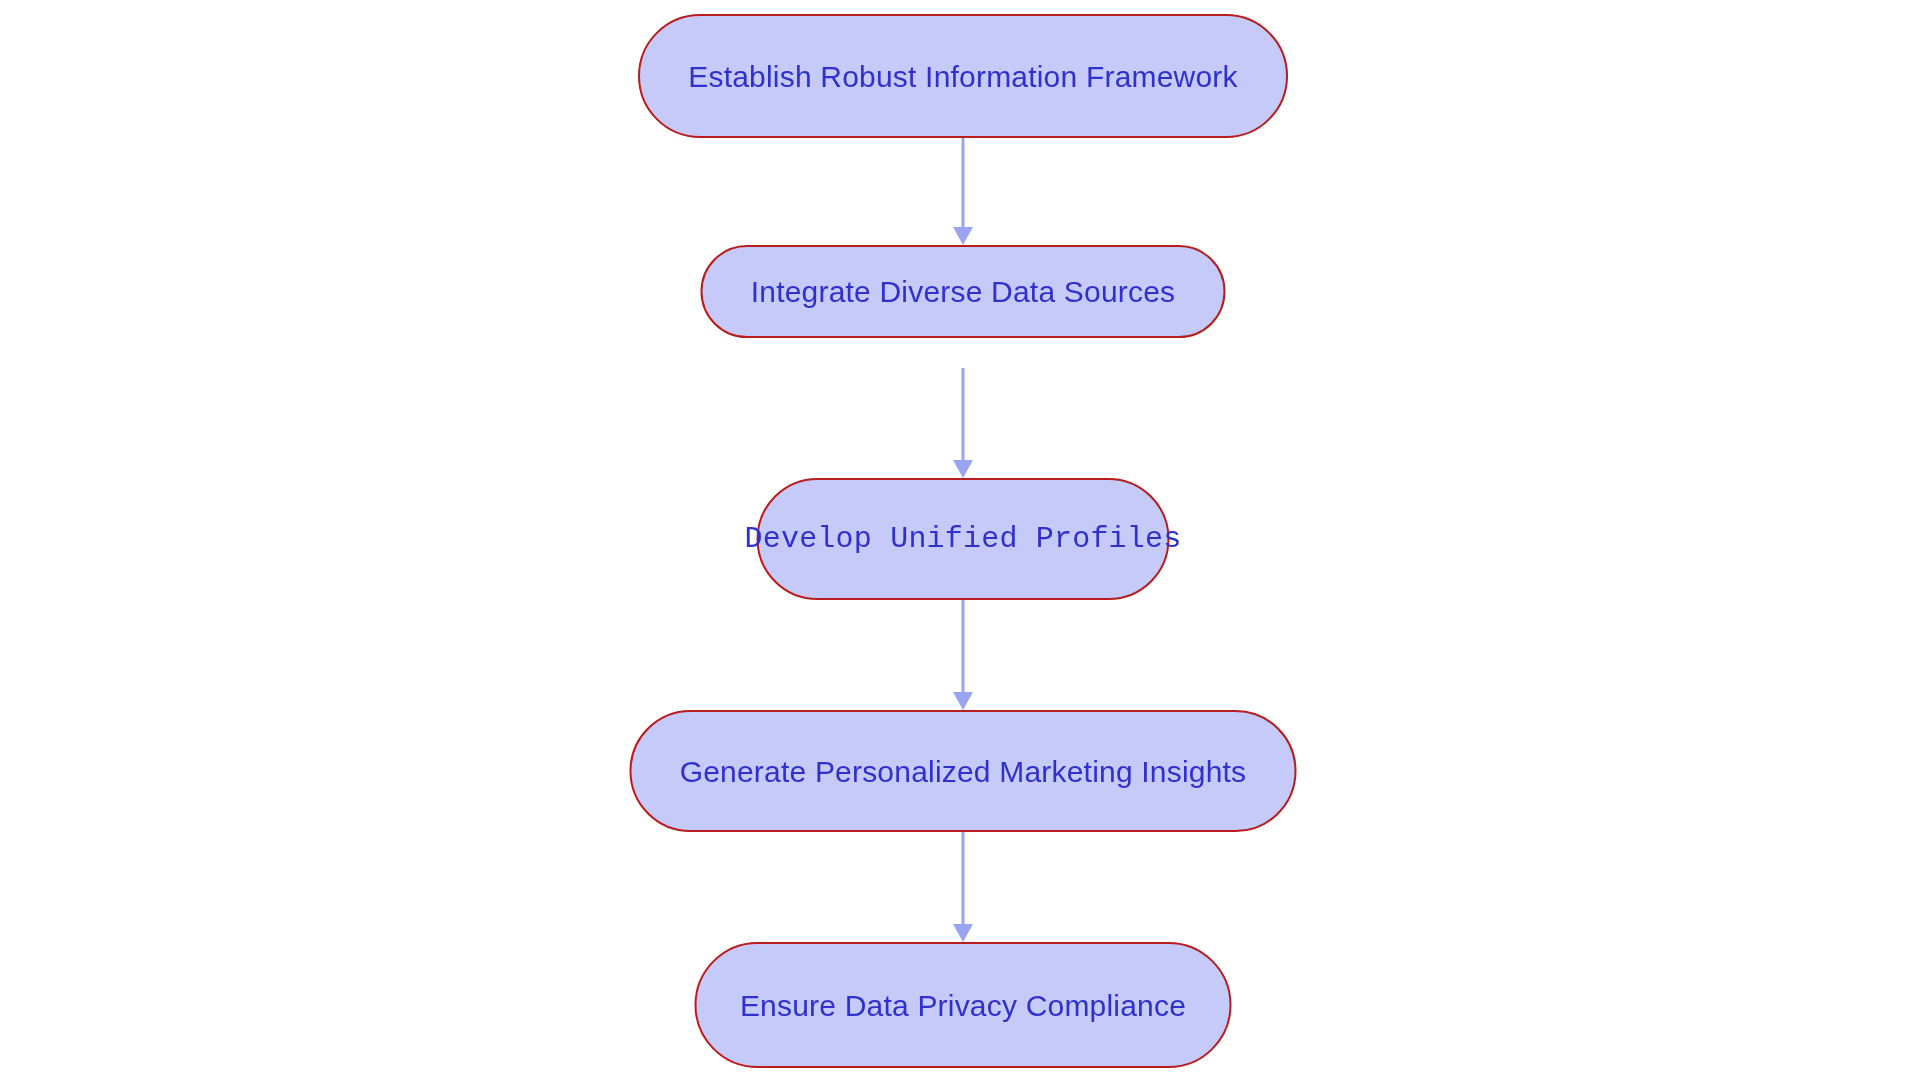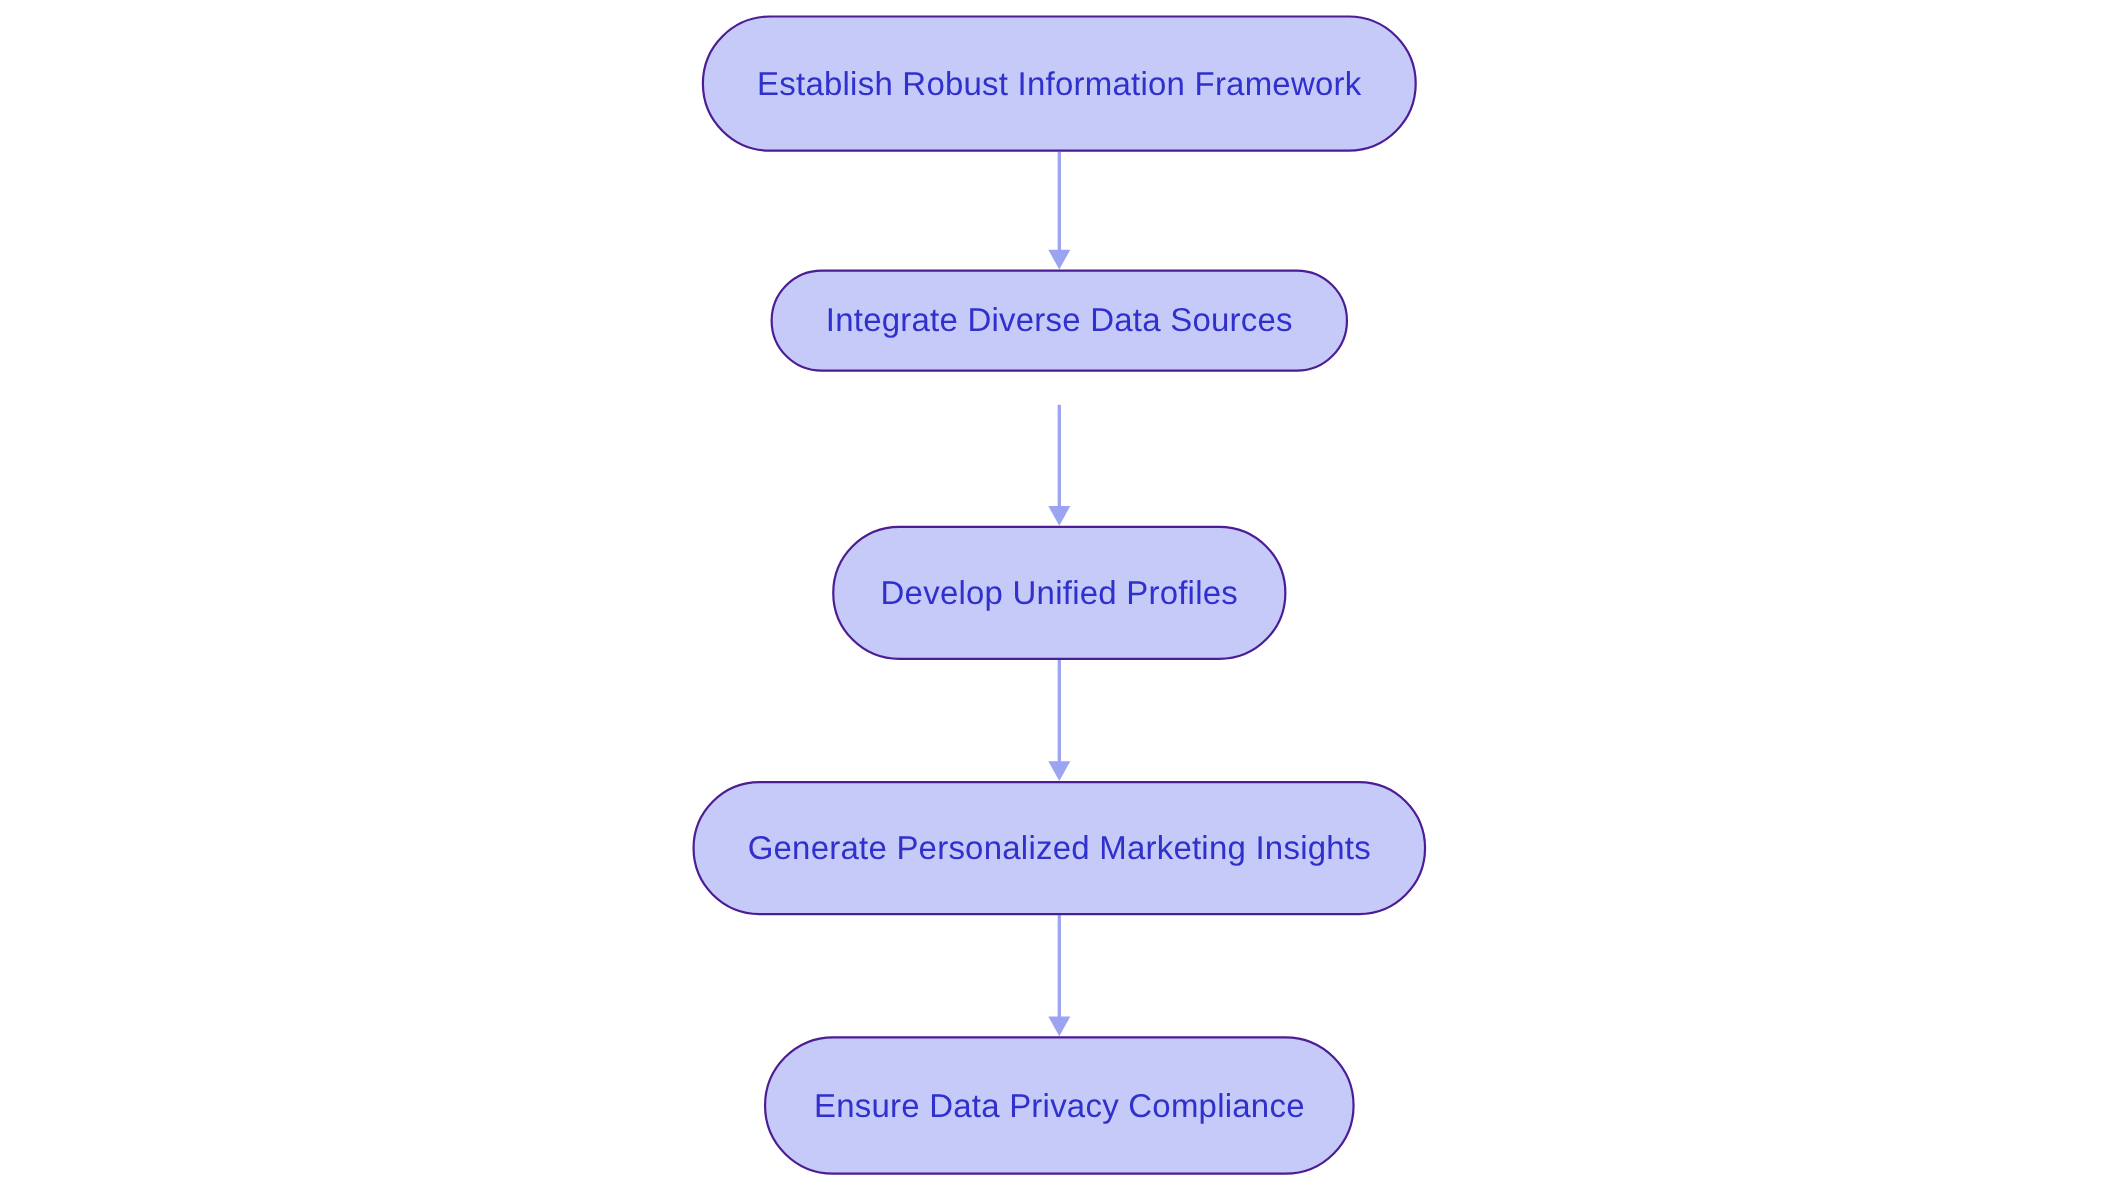--- a/index.html
+++ b/index.html
@@ -23,21 +23,21 @@
   }
 
   
   .node {
     position: absolute;
     box-sizing: border-box;
     display: flex;
     align-items: center;
     justify-content: center;
     background: #c5caf9;
-    border: 2px solid #4c1d95;
+    border: 2px solid #b91c1c;
     border-radius: 9999px;
     transform: translateX(-50%);
   }
   .node-label {
     color: #3030cc;
     font-size: 30px;
     font-weight: 400;
     letter-spacing: 0.2px;
     line-height: 1.1;
     white-space: nowrap;
@@ -90,21 +90,21 @@
   </div>
 
   <div class="node" style="left:963px; top:14px; width:650px; height:124px;">
     <span class="node-label">Establish Robust Information Framework</span>
   </div>
 
   <div class="node" style="left:963px; top:245px; width:525px; height:93px;">
     <span class="node-label">Integrate Diverse Data Sources</span>
   </div>
 
-  <div class="node" style="left:963px; top:478px; width:413px; height:122px;">
+  <div class="node" style="left:963px; top:478px; width:413px; height:122px;font-family:Liberation Mono, monospace;">
     <span class="node-label">Develop Unified Profiles</span>
   </div>
 
   <div class="node" style="left:963px; top:710px; width:667px; height:122px;">
     <span class="node-label">Generate Personalized Marketing Insights</span>
   </div>
 
   <div class="node" style="left:963px; top:942px; width:537px; height:126px;">
     <span class="node-label">Ensure Data Privacy Compliance</span>
   </div>

